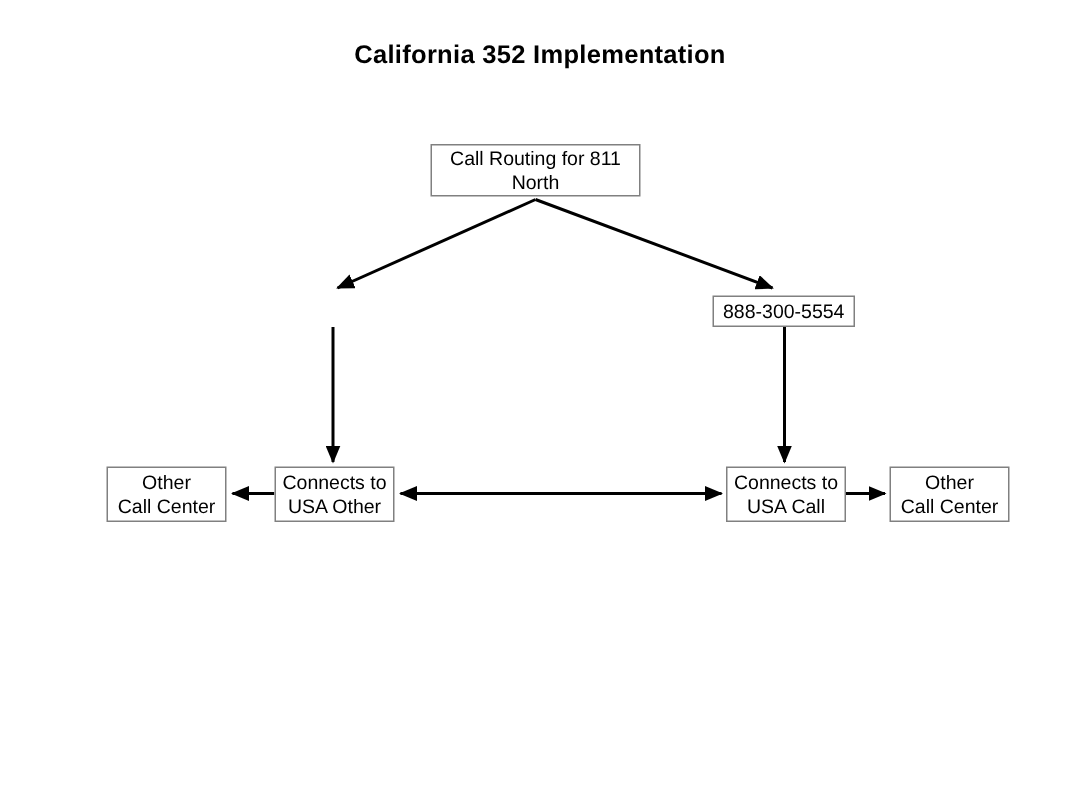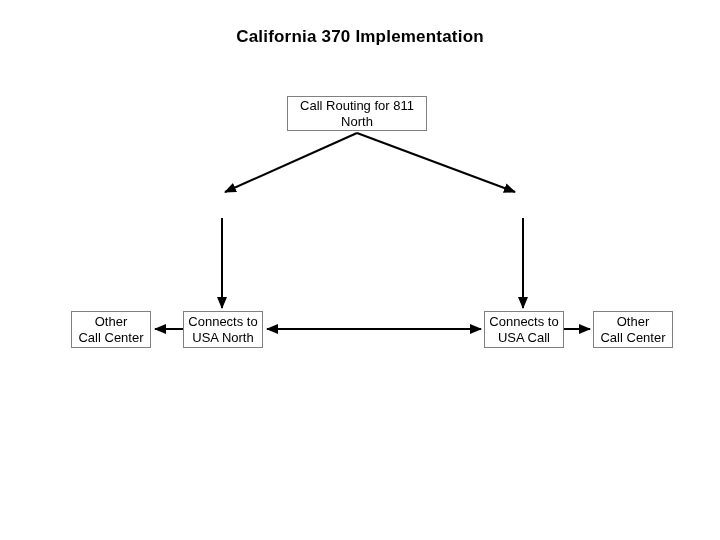--- a/index.html
+++ b/index.html
@@ -52,21 +52,21 @@
   .node .ln {
     display: block;
     white-space: nowrap;
   }
 </style>
 </head>
 <body>
 
 <div class="slide">
 
-  <div class="title">California 370 Implementation</div>
+  <div class="title">California 352 Implementation</div>
 
   <svg class="arrows" width="720" height="540" viewBox="0 0 720 540">
     <defs>
       <marker id="arr" viewBox="0 0 12 10" markerWidth="12" markerHeight="10" refX="11" refY="5" orient="auto-start-reverse" markerUnits="userSpaceOnUse">
         <path d="M0,0 L12,5 L0,10 z" fill="#000000"></path>
       </marker>
     </defs>
     <line x1="357" y1="133" x2="225" y2="192" marker-end="url(#arr)"></line>
     <line x1="357" y1="133" x2="515" y2="192" marker-end="url(#arr)"></line>
     <line x1="222" y1="218" x2="222" y2="308" marker-end="url(#arr)"></line>
@@ -75,29 +75,32 @@
     <line x1="267" y1="329" x2="481" y2="329" marker-start="url(#arr)" marker-end="url(#arr)"></line>
     <line x1="564" y1="329" x2="590" y2="329" marker-end="url(#arr)"></line>
   </svg>
 
   <div class="node" style="left:287px; top:96px; width:140px; height:35px;">
     <span class="ln">Call Routing for 811</span>
     <span class="ln">North</span>
   </div>
 
 
+  <div class="node" style="left:475px; top:197px; width:95px; height:21px;">
+    <span class="ln">888-300-5554</span>
+  </div>
 
   <div class="node" style="left:71px; top:311px; width:80px; height:37px;">
     <span class="ln">Other</span>
     <span class="ln">Call Center</span>
   </div>
 
   <div class="node" style="left:183px; top:311px; width:80px; height:37px;">
     <span class="ln">Connects to</span>
-    <span class="ln">USA North</span>
+    <span class="ln">USA Other</span>
   </div>
 
   <div class="node" style="left:484px; top:311px; width:80px; height:37px;">
     <span class="ln">Connects to</span>
     <span class="ln">USA Call</span>
   </div>
 
   <div class="node" style="left:593px; top:311px; width:80px; height:37px;">
     <span class="ln">Other</span>
     <span class="ln">Call Center</span>

